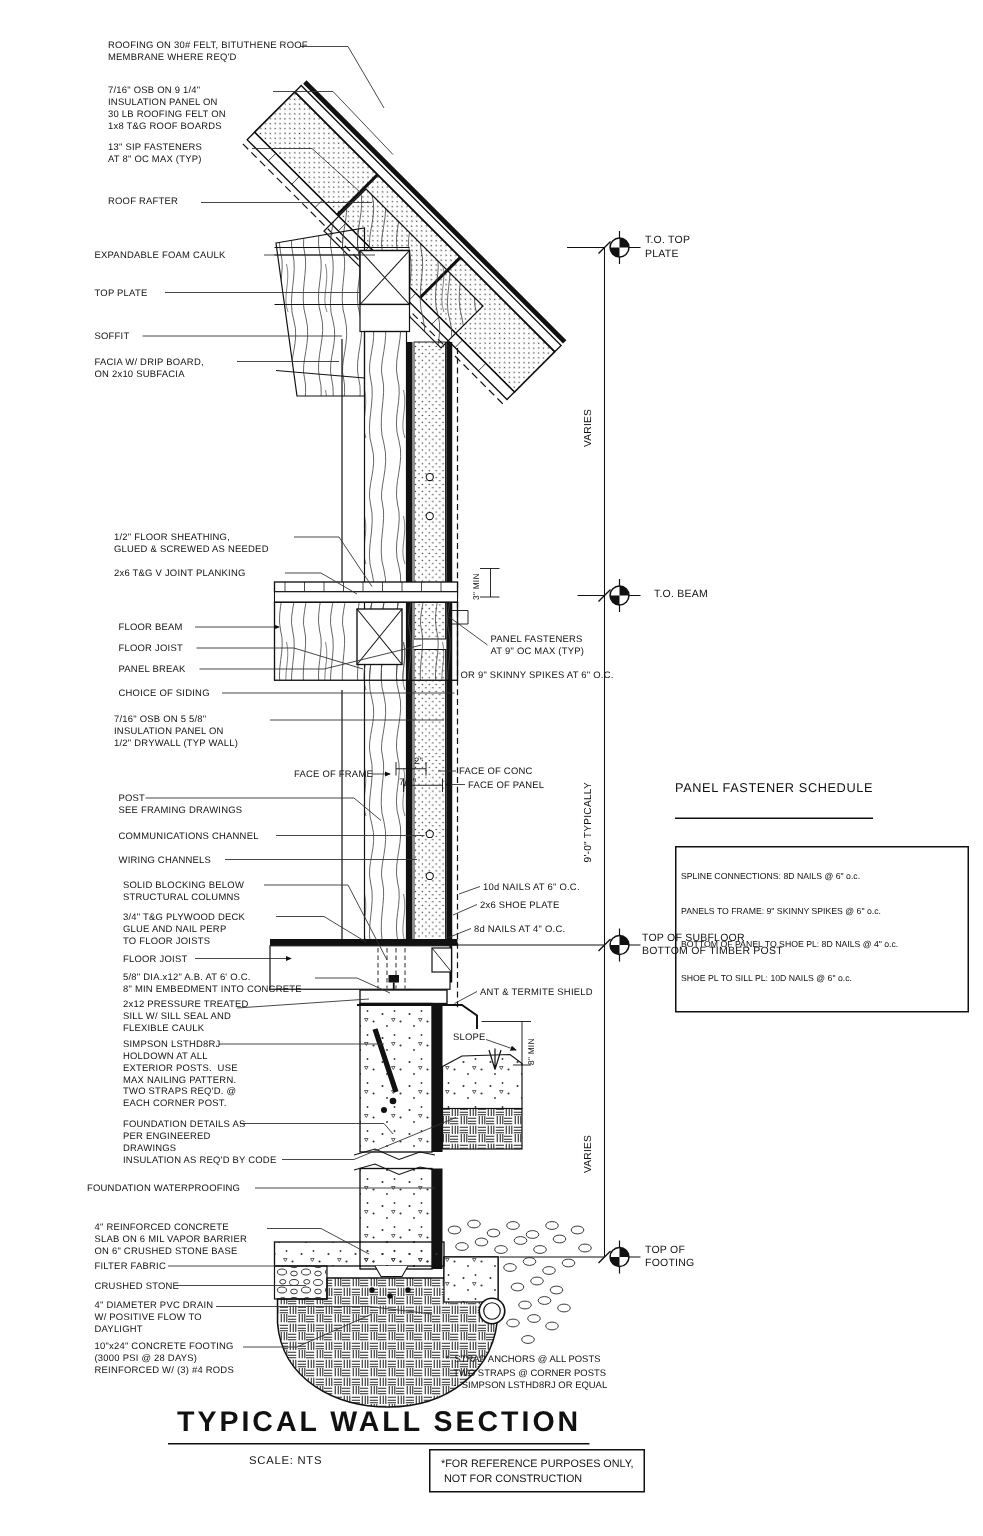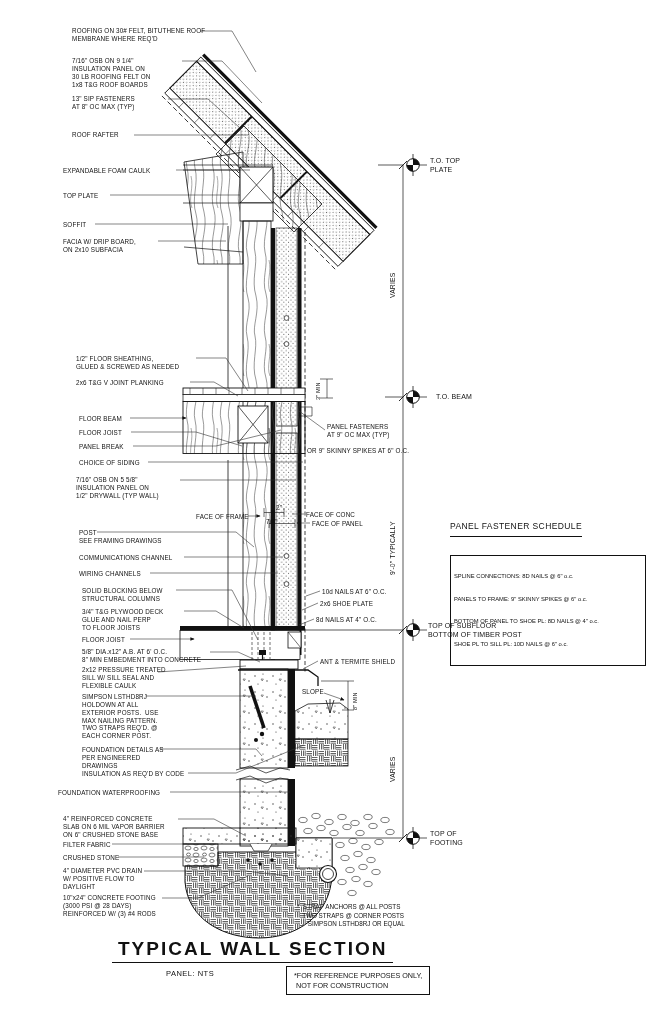--- a/index.html
+++ b/index.html
@@ -10,21 +10,21 @@
   .callout{position:absolute;font-size:6.3px;line-height:1.25;letter-spacing:.15px;
            white-space:pre;color:#111;}
   .rot{transform:rotate(-90deg);transform-origin:0 0;}
   .title{position:absolute;left:112px;top:938px;font-size:19px;letter-spacing:2px;
          border-bottom:1.4px solid #111;padding:0 6px 2px 6px;white-space:pre;font-weight:bold;}
   .scale{position:absolute;left:166px;top:969px;font-size:7.5px;letter-spacing:.5px;}
   .disclaimer{position:absolute;left:286px;top:966px;border:1.2px solid #111;
               padding:4px 7px;font-size:7.2px;line-height:1.35;white-space:pre;}
   .schedule{position:absolute;left:450px;top:515px;width:196px;}
   .sched-title{font-size:8.5px;letter-spacing:.4px;border-bottom:1px solid #111;
-               display:inline-block;padding-bottom:5px;margin-bottom:18px;}
+               display:inline-block;padding-bottom:15px;margin-bottom:18px;}
   .sched-box{border:1.1px solid #111;padding:2px 3px;font-size:5.8px;line-height:1.3;
              white-space:pre;}
   .footnote{position:absolute;left:297px;top:903px;font-size:6.3px;line-height:1.35;
             white-space:pre;}
 </style>
 </head>
 <body>
 
 <svg class="layer" width="655" height="1024" viewBox="0 0 655 1024">
   <defs>
@@ -370,15 +370,15 @@
     <div>BOTTOM OF PANEL TO SHOE PL: 8D NAILS @ 4" o.c.</div>
     <div>SHOE PL TO SILL PL: 10D NAILS @ 6" o.c.</div>
   </div>
 </div>
 
 <div class="footnote">*  STRAP ANCHORS @ ALL POSTS
    TWO STRAPS @ CORNER POSTS
    -  SIMPSON LSTHD8RJ OR EQUAL</div>
 
 <div class="title">TYPICAL WALL SECTION</div>
-<div class="scale">PANEL: NTS</div>
+<div class="scale">SCALE: NTS</div>
 <div class="disclaimer">*FOR REFERENCE PURPOSES ONLY,
  NOT FOR CONSTRUCTION</div>
 
 </body></html>

